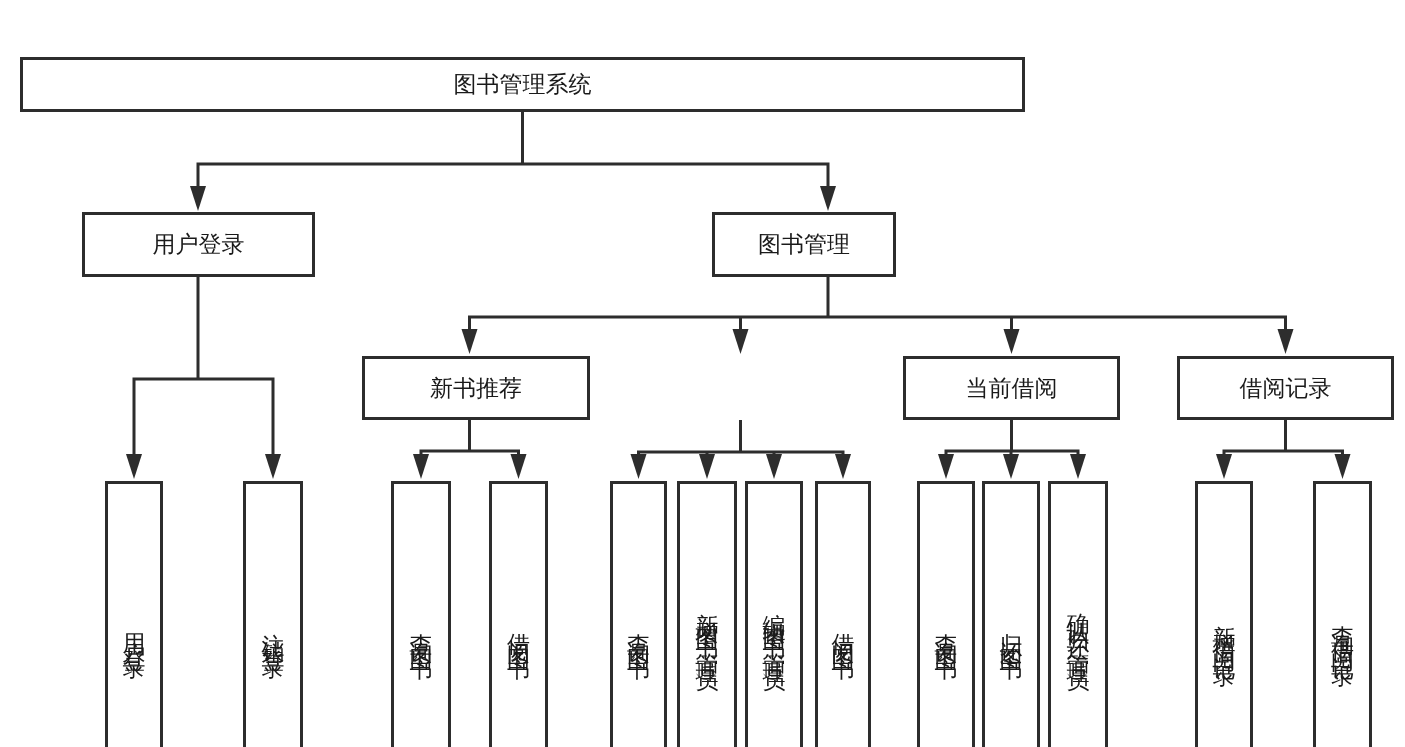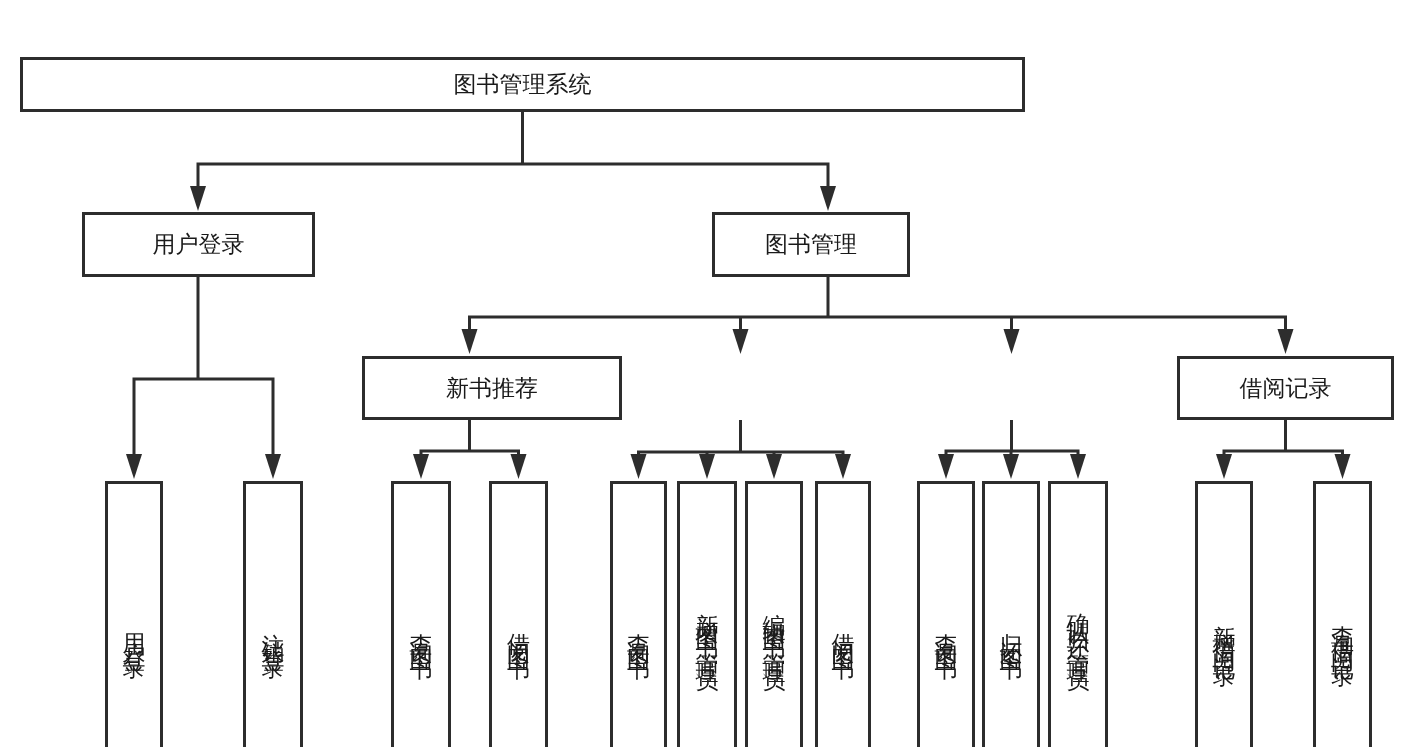--- a/index.html
+++ b/index.html
@@ -55,23 +55,24 @@
       <polygon points="1003,410 1019,410 1011,435"></polygon>
       <polygon points="1070,410 1086,410 1078,435"></polygon>
       <polygon points="1216,410 1232,410 1224,435"></polygon>
       <polygon points="1334.5,410 1350.5,410 1342.5,435"></polygon>
     </g>
   </svg>
 
   <div class="box" style="left:20px;top:13px;width:1005px;height:55px">图书管理系统</div>
 
   <div class="box" style="left:82px;top:168px;width:233px;height:65px">用户登录</div>
-  <div class="box" style="left:712px;top:168px;width:198px;height:65px">图书管理</div>
+  <div class="box" style="left:712px;top:168px;width:184px;height:65px">图书管理</div>
 
-  <div class="box" style="left:362px;top:312px;width:260px;height:64px">新书推荐</div>
+  <div class="box" style="left:362px;top:312px;width:228px;height:64px">新书推荐</div>
+  <div class="box" style="left:903px;top:312px;width:217px;height:64px">当前借阅</div>
   <div class="box" style="left:1177px;top:312px;width:217px;height:64px">借阅记录</div>
 
   <div class="box vbox" style="left:105px;top:437px;width:58px;height:300px">用户登录</div>
   <div class="box vbox" style="left:243px;top:437px;width:60px;height:300px">注销登录</div>
 
   <div class="box vbox" style="left:391px;top:437px;width:60px;height:300px">查询图书</div>
   <div class="box vbox" style="left:489px;top:437px;width:59px;height:300px">借阅图书</div>
 
   <div class="box vbox" style="left:610px;top:437px;width:57px;height:300px">查询图书</div>
   <div class="box vbox" style="left:677px;top:437px;width:60px;height:300px">新增图书（管理员）</div>

